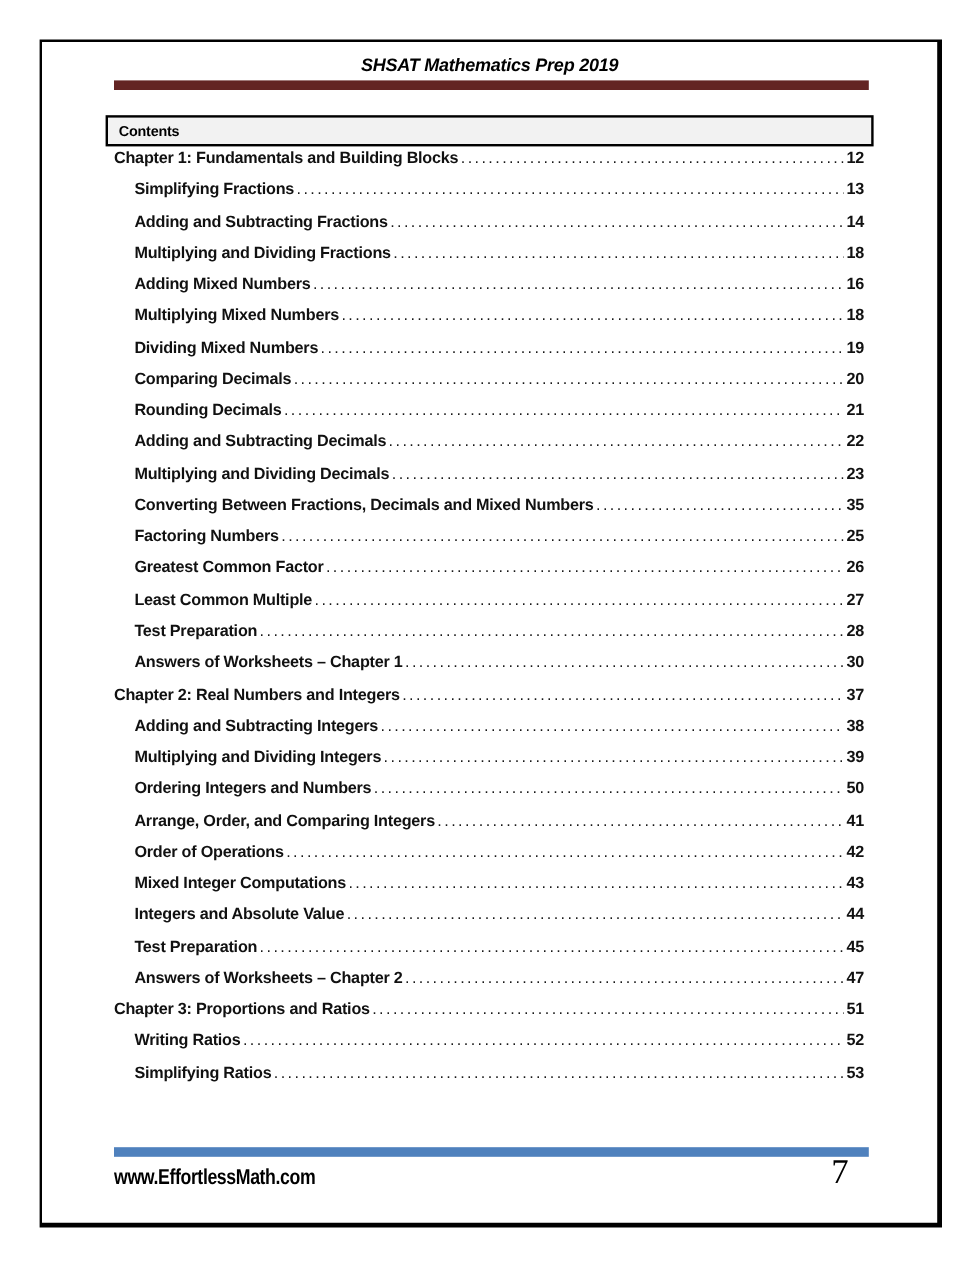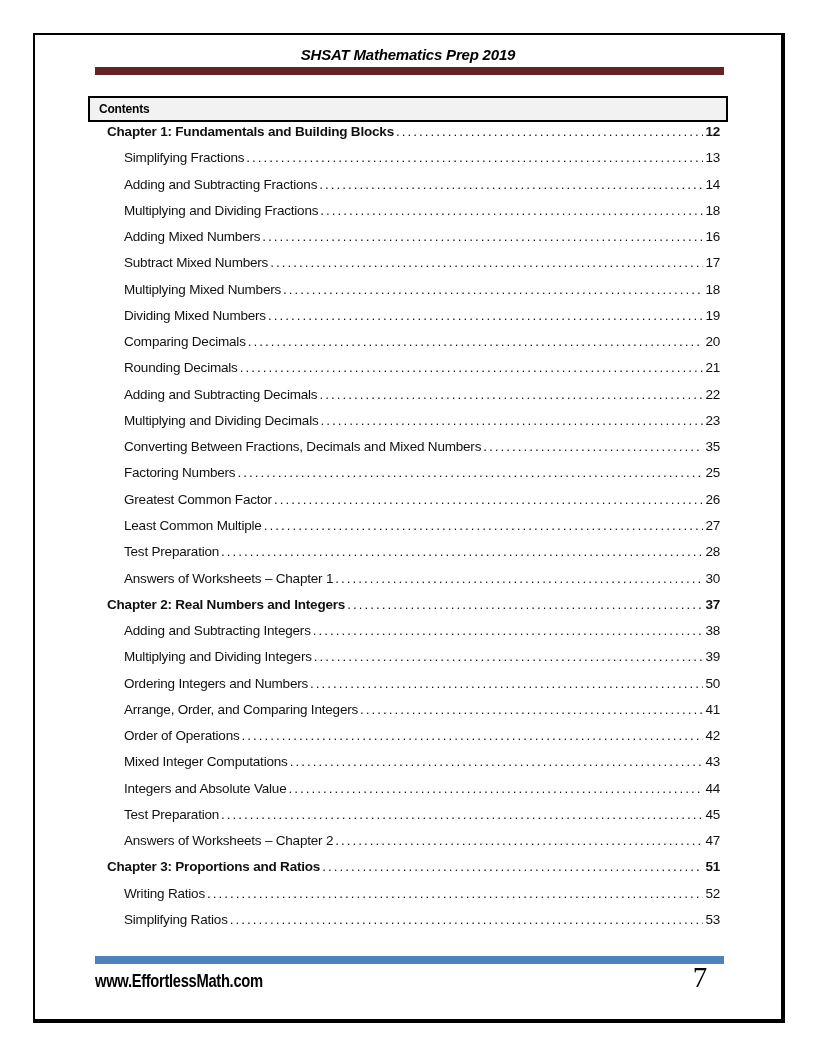--- a/index.html
+++ b/index.html
@@ -45,22 +45,22 @@
   }
   .toc-row {
     display: flex; align-items: baseline;
     height: 26.28px; line-height: 26.28px;
     font-size: 13.5px;
     color: #111;
     letter-spacing: -0.2px;
     cursor: pointer;
   }
   .toc-row.chapter { font-weight: 700; }
-  .toc-row.section { font-weight: 400; padding-left: 17px; }
-  .toc-label { white-space: nowrap; margin-left: 12px; }
+  .toc-row.section { font-weight: 700; padding-left: 17px; }
+  .toc-label { white-space: nowrap; }
   .toc-leader {
     flex: 1; overflow: hidden; white-space: nowrap;
     margin: 0 2px;
   }
   .toc-leader::after {
     content: "...................................................................................................................................................................................................";
     font-weight: 400; letter-spacing: 2px; color: #161616;
   }
   .toc-page { white-space: nowrap; }
   .blue-bar {
@@ -119,25 +119,20 @@
     <span class="toc-leader"></span>
     <span class="toc-page">18</span>
   </div>
 
   <div class="toc-row section">
     <span class="toc-label">Adding Mixed Numbers</span>
     <span class="toc-leader"></span>
     <span class="toc-page">16</span>
   </div>
 
-  <div class="toc-row section">
-    <span class="toc-label">Subtract Mixed Numbers</span>
-    <span class="toc-leader"></span>
-    <span class="toc-page">17</span>
-  </div>
 
   <div class="toc-row section">
     <span class="toc-label">Multiplying Mixed Numbers</span>
     <span class="toc-leader"></span>
     <span class="toc-page">18</span>
   </div>
 
   <div class="toc-row section">
     <span class="toc-label">Dividing Mixed Numbers</span>
     <span class="toc-leader"></span>

